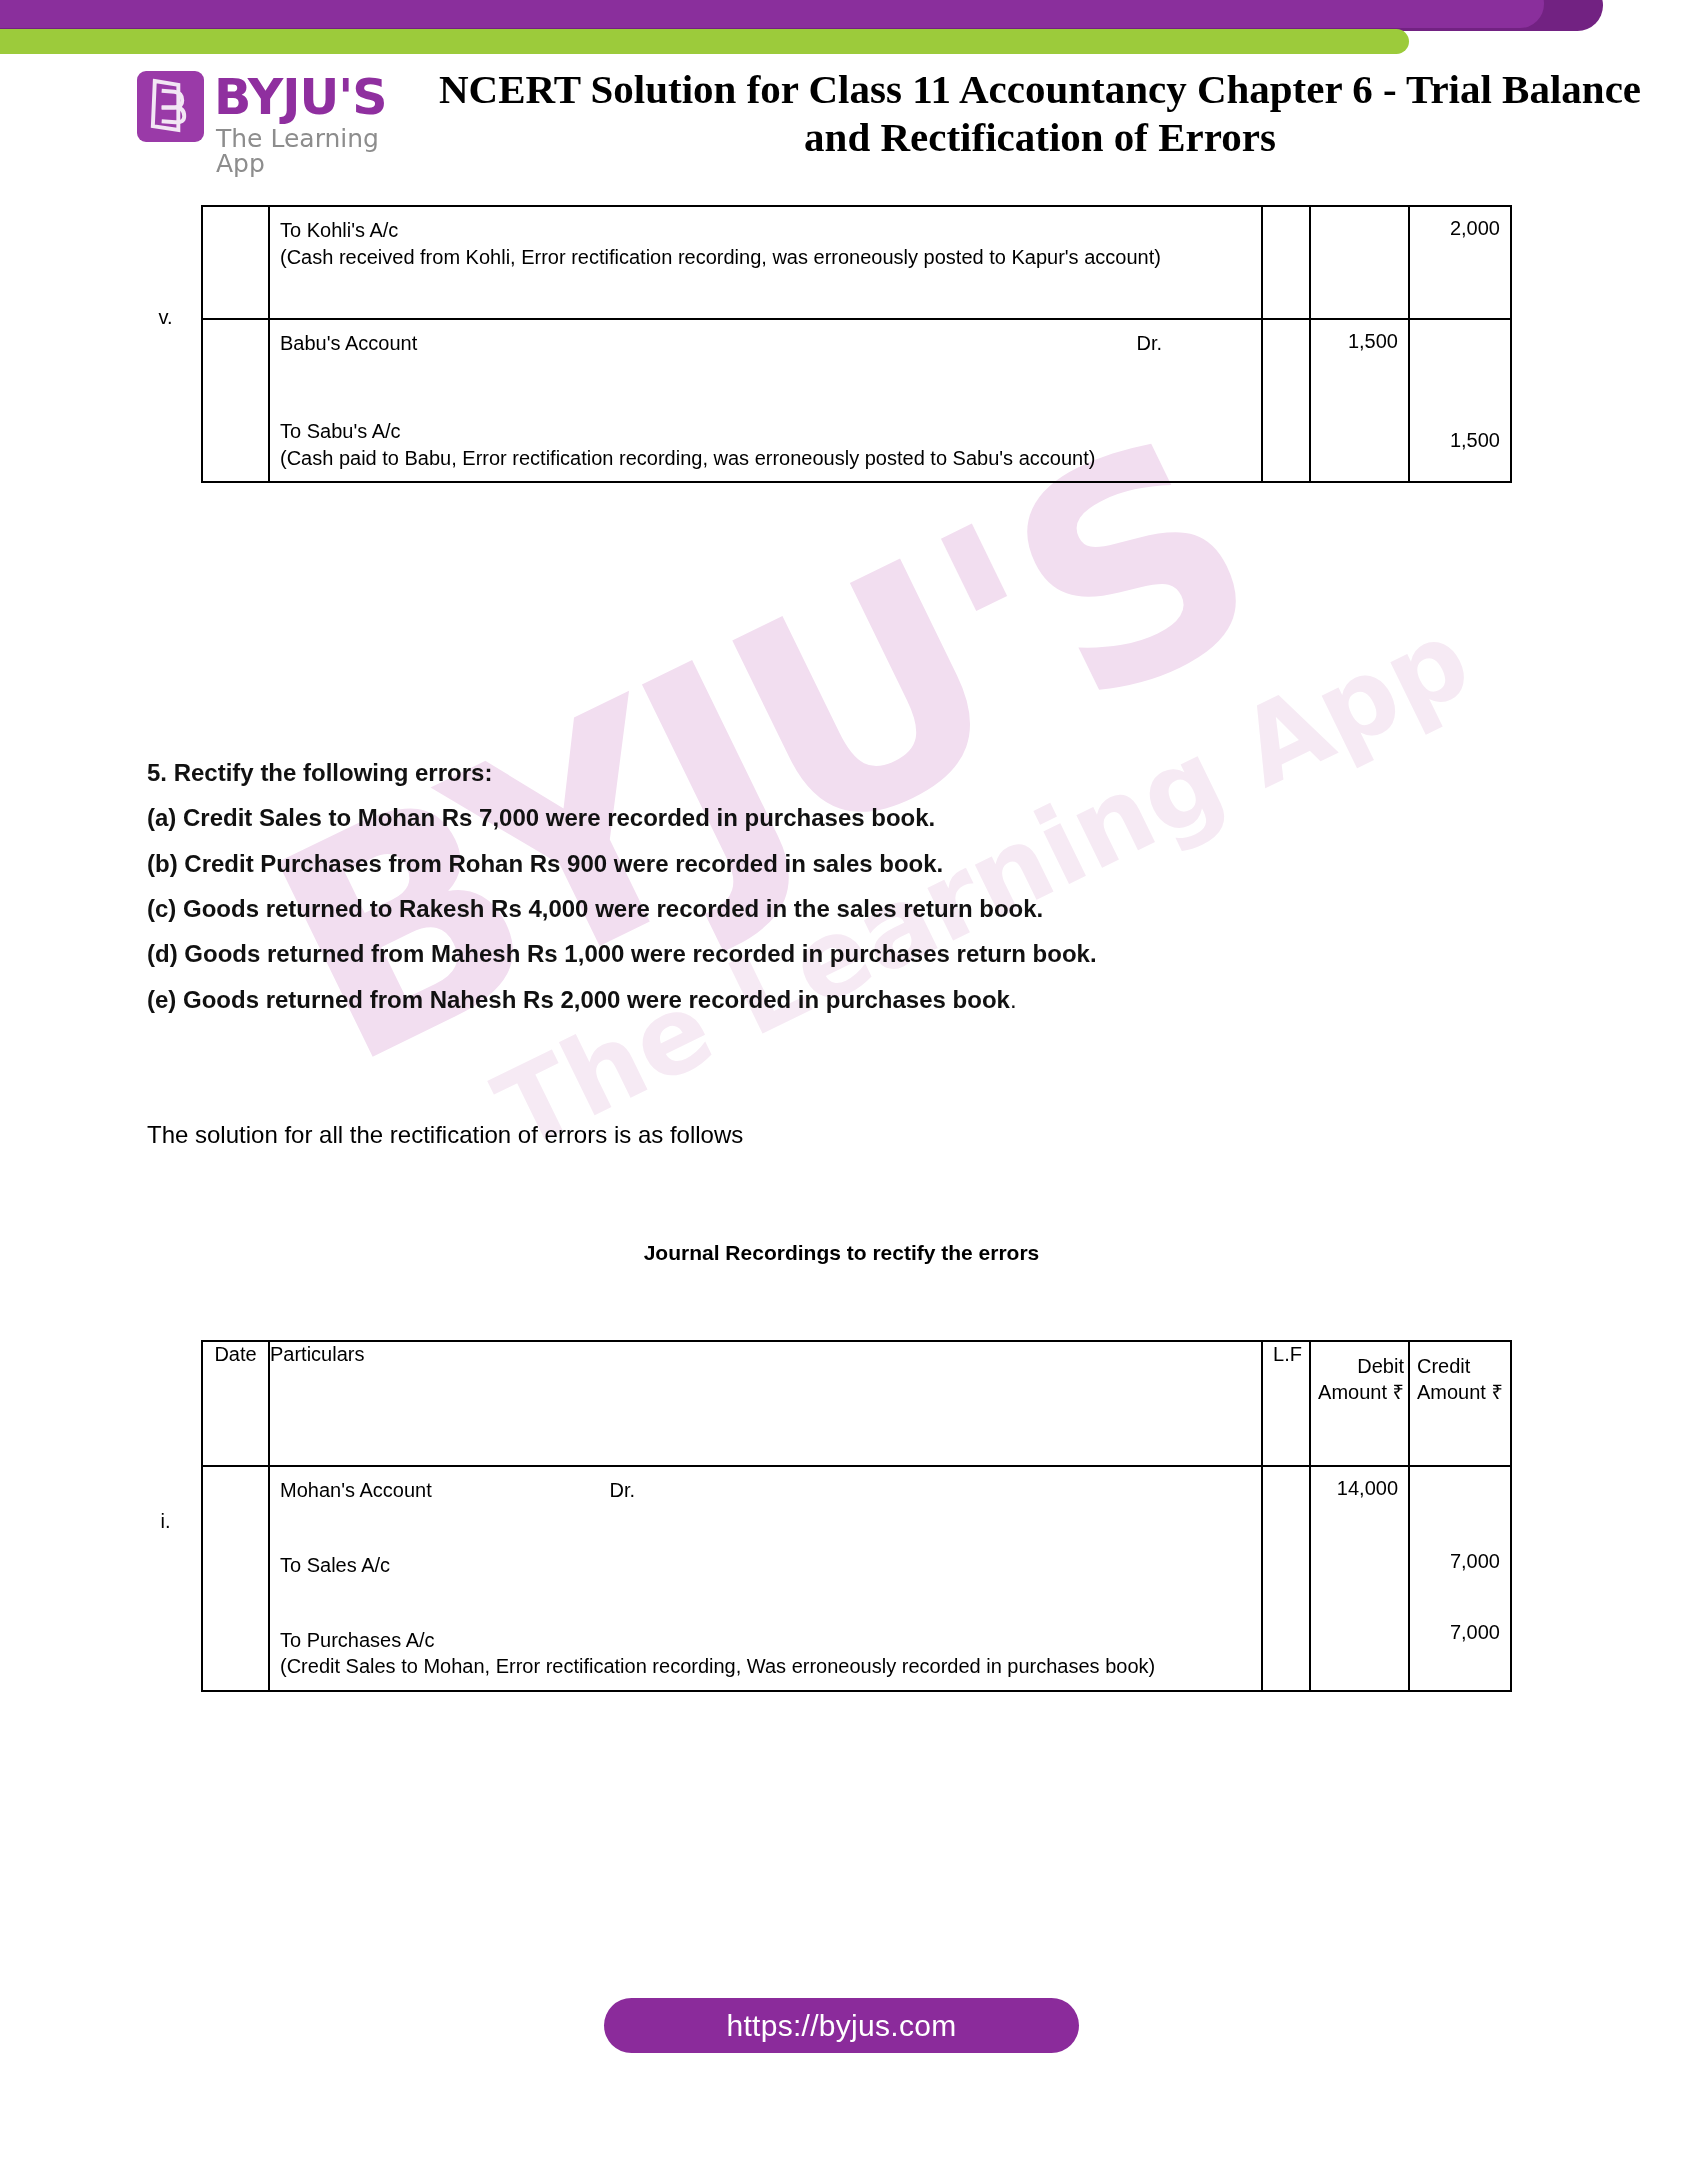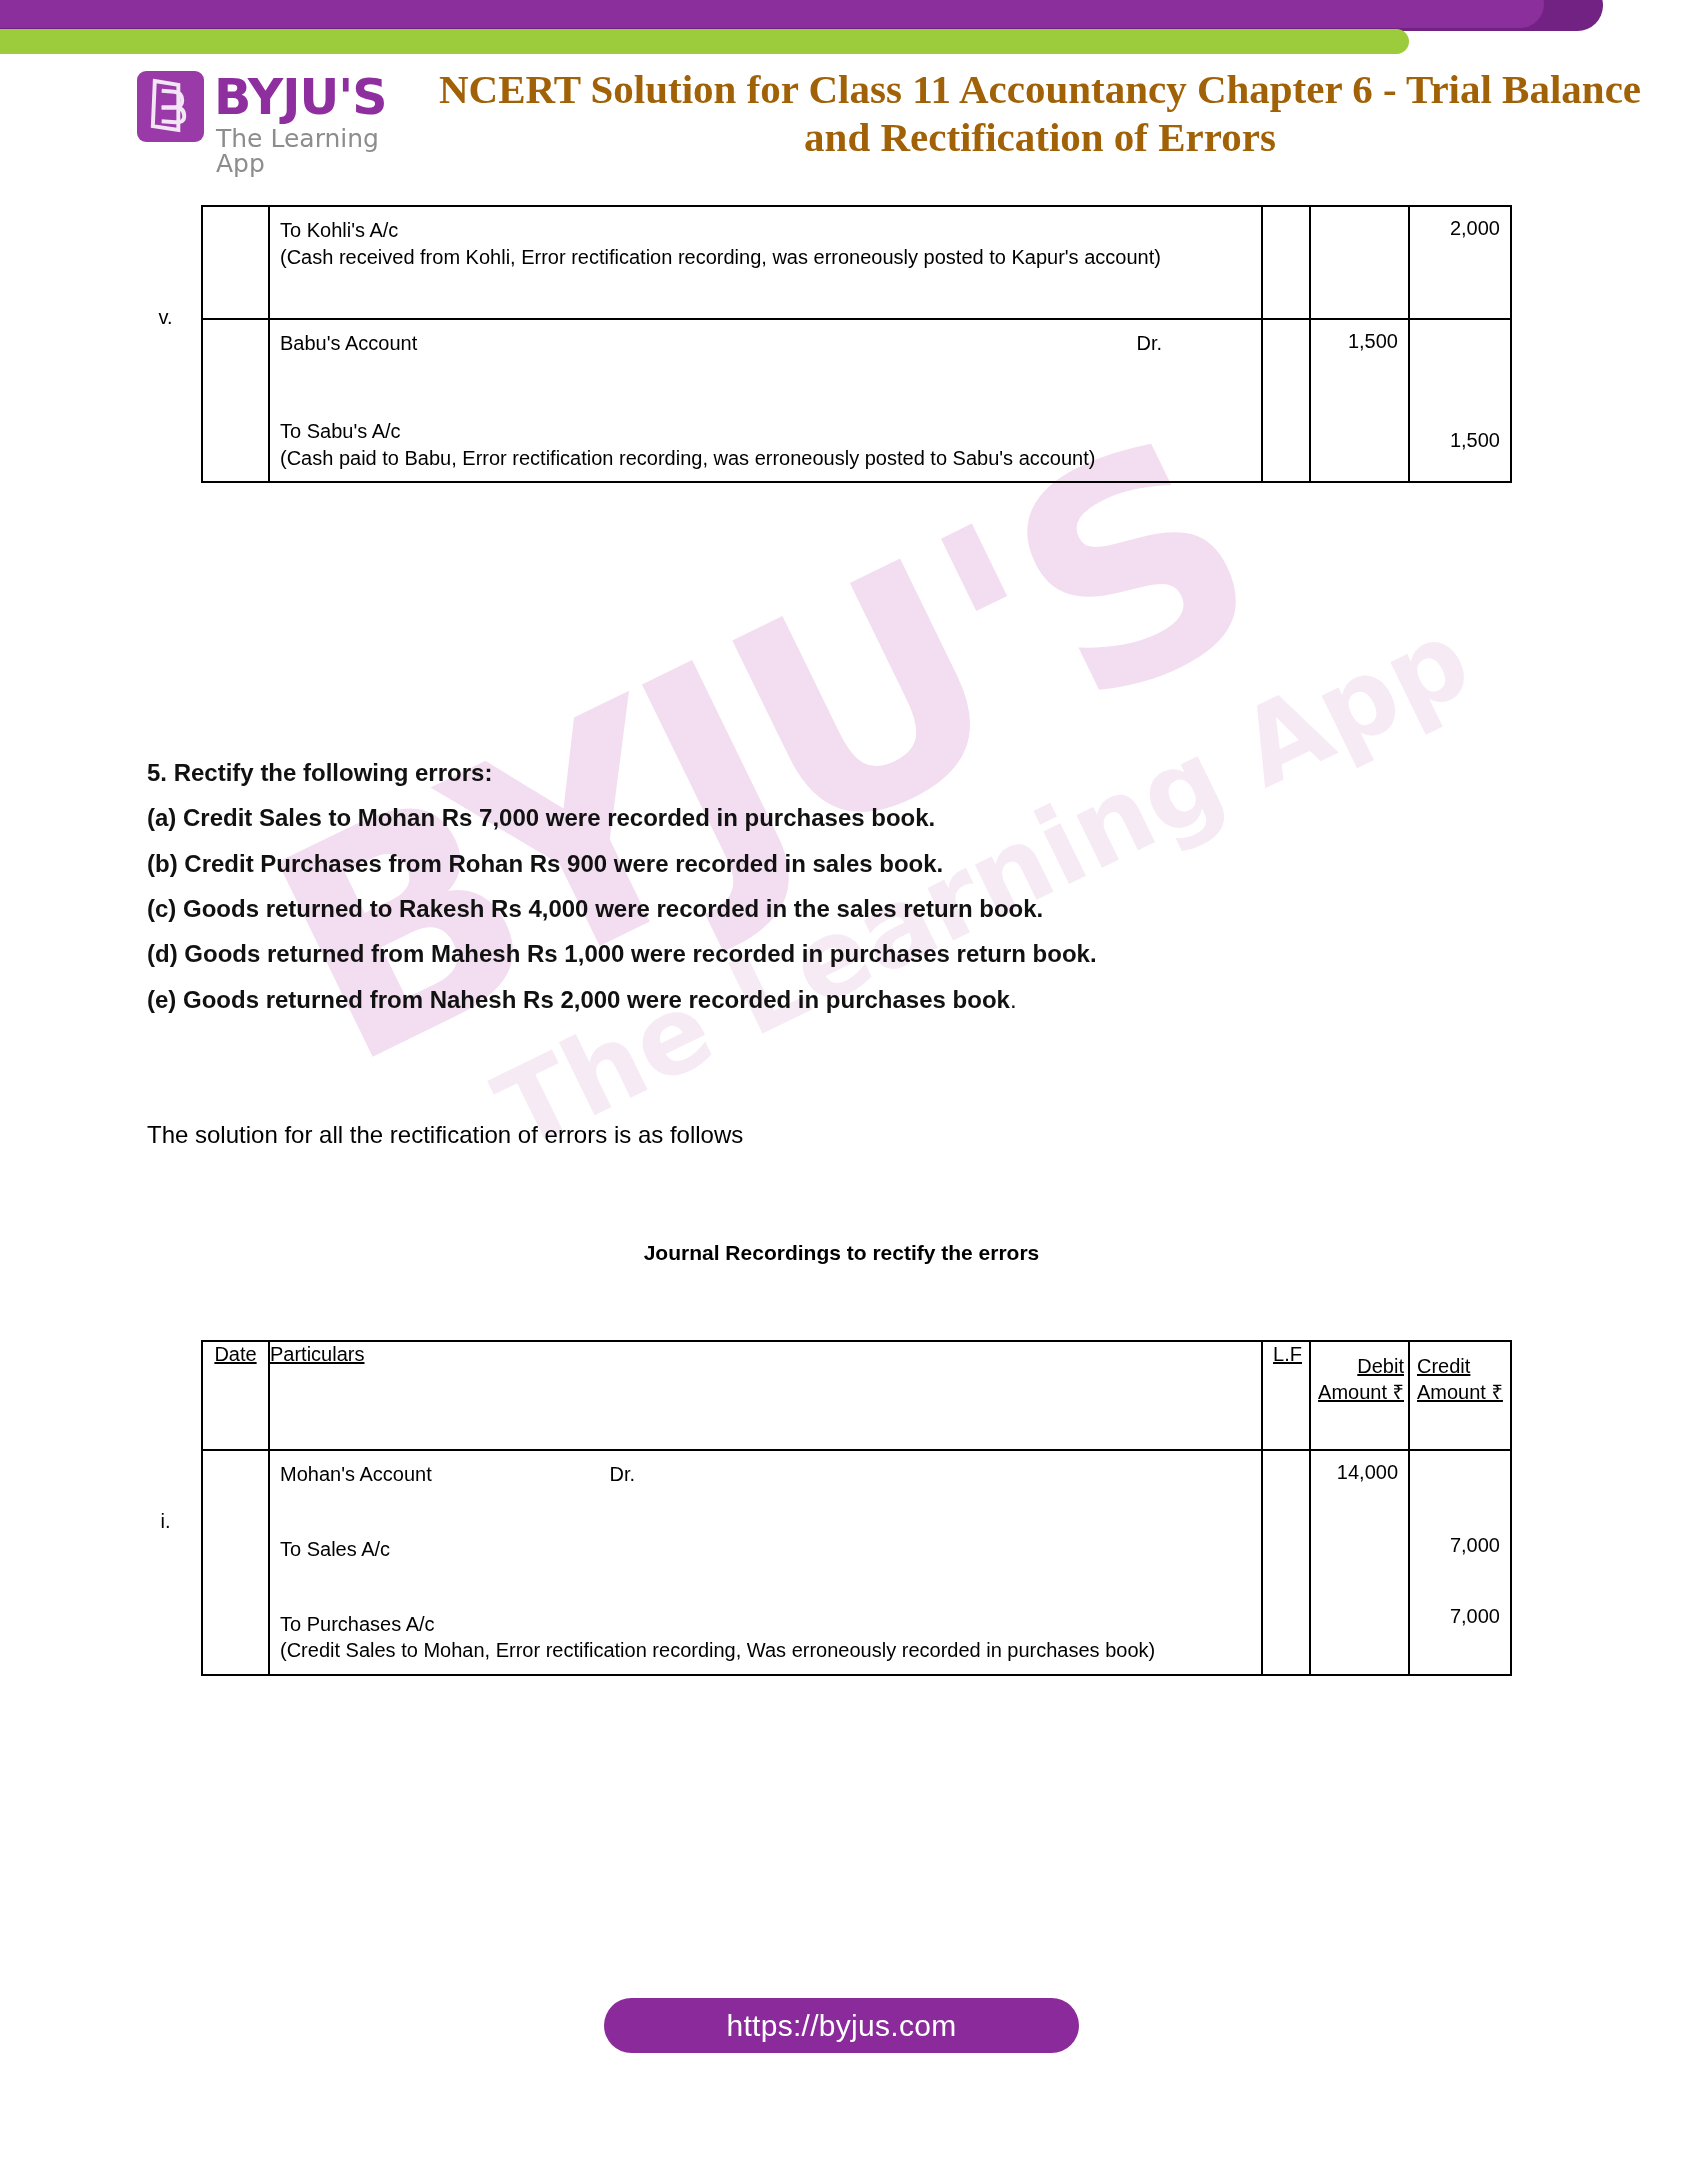--- a/index.html
+++ b/index.html
@@ -95,21 +95,21 @@
     line-height: 1;
   }
   #doc-title {
     position: absolute; left: 426px; top: 14px;
     width: 1228px;
     text-align: center;
     font-family: "Liberation Serif", serif;
     font-weight: bold;
     font-size: 41px;
     line-height: 1.18;
-    color: #a16207;
+    color: #000000;
   }
 
   
   .journal-wrap { position: absolute; z-index: 2; }
   table.journal {
     border-collapse: collapse;
     table-layout: fixed;
     background: transparent;
     font-size: 20px;
   }
@@ -292,21 +292,21 @@
   <div class="rn" style="left:-65px; top:170px;">i.</div>
   <table class="journal">
     <colgroup>
       <col class="c-date">
         <col class="c-part">
         <col class="c-lf">
         <col class="c-dr">
         <col class="c-cr">
     </colgroup>
     <thead>
-      <tr style="height:109px;text-decoration:underline;">
+      <tr style="height:125px;">
         <th class="hdr-cell">Date</th>
         <th class="hdr-cell" style="text-align:left;">Particulars</th>
         <th class="hdr-cell tight">L.F</th>
         <th class="hdr-cell tight" style="text-align:right; padding-top:12px;">Debit Amount ₹</th>
         <th class="hdr-cell tight" style="text-align:left; padding-top:12px;">Credit Amount ₹</th>
       </tr>
     </thead>
     <tbody>
       <tr style="height:208px;">
         <td></td>

